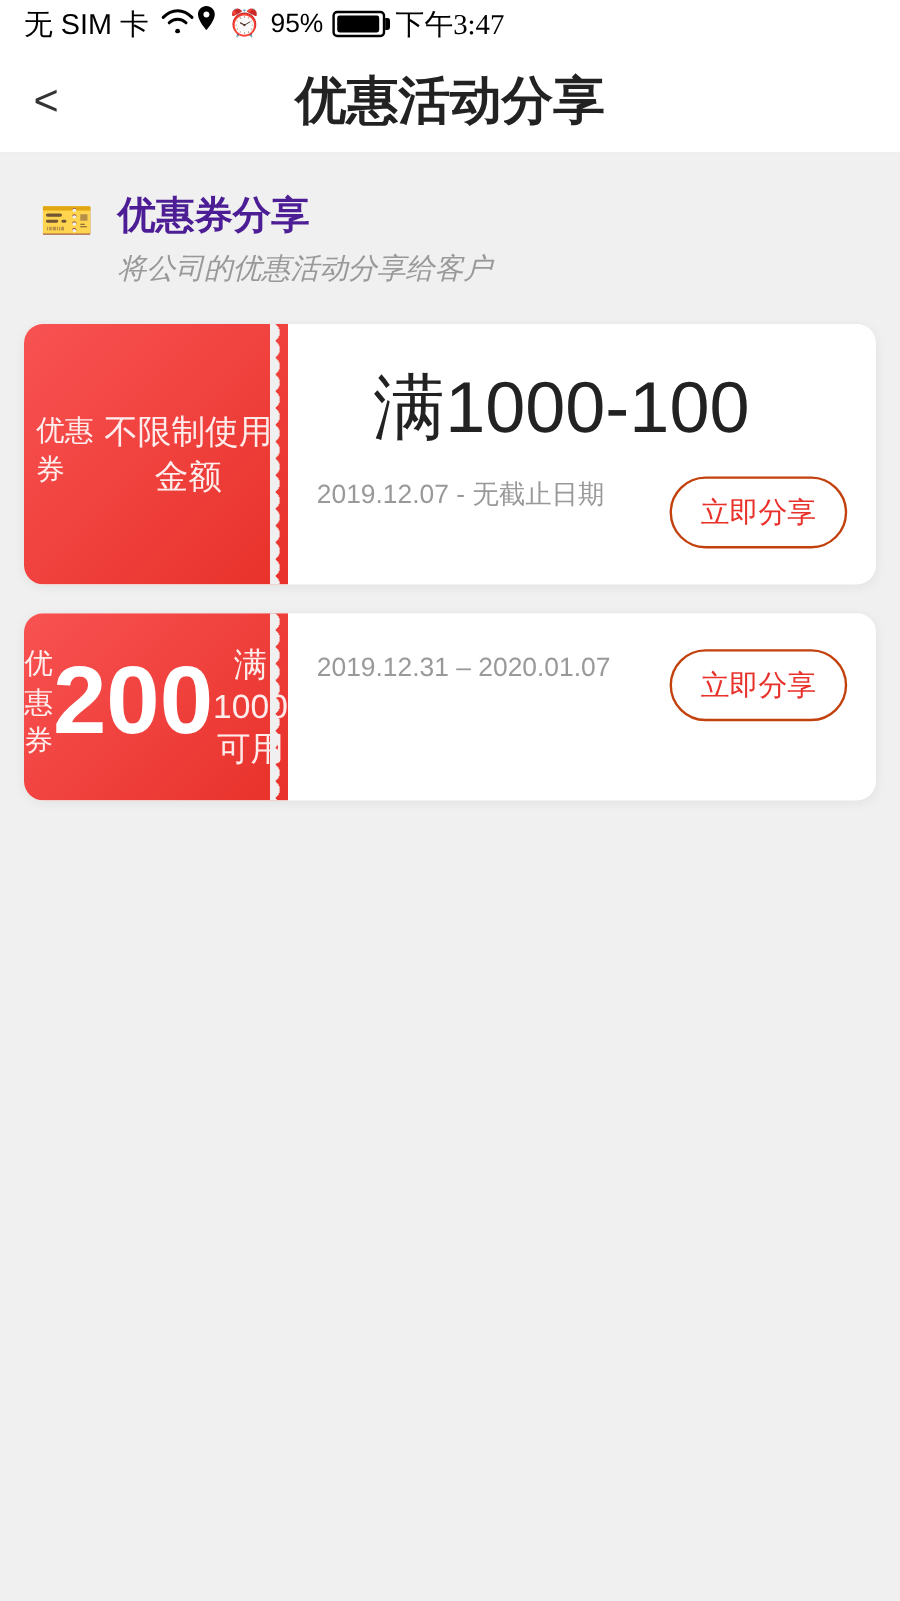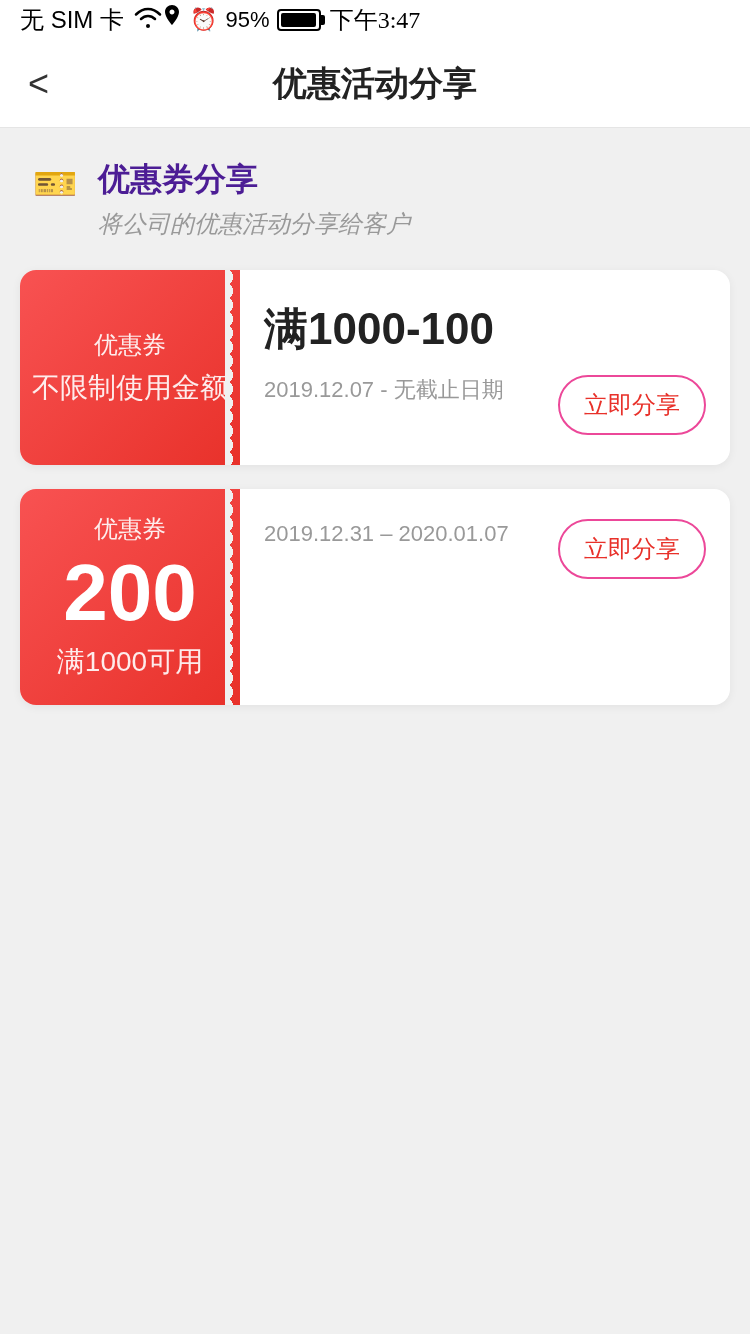--- a/index.html
+++ b/index.html
@@ -89,21 +89,21 @@
       border-bottom: 1px solid #e5e5e5;
     }
     .nav-back {
       position: absolute;
       left: 28px;
       font-size: 36px;
       color: #333;
       cursor: pointer;
     }
     .nav-title {
-      font-size: 34px;
+      font-size: 43px;
       font-weight: 600;
       color: #222;
     }
 
     
     .section-header {
       width: 750px;
       background: #f0f0f0;
       padding: 30px 30px 20px;
       display: flex;
@@ -147,21 +147,21 @@
       overflow: hidden;
       display: flex;
       box-shadow: 0 2px 10px rgba(0,0,0,0.06);
     }
 
     
     .coupon-left {
       width: 220px;
       background: linear-gradient(135deg, #f85252, #e8312a);
       display: flex;
-      flex-direction: column;
+      flex-direction: row;
       align-items: center;
       justify-content: center;
       padding: 24px 10px;
       position: relative;
       flex-shrink: 0;
     }
     
     .coupon-left::after {
       content: '';
       position: absolute;
@@ -200,39 +200,40 @@
 
     
     .coupon-right {
       flex: 1;
       padding: 30px 24px;
       display: flex;
       flex-direction: column;
       justify-content: space-between;
     }
     .coupon-name {
-      font-size: 44px;
-      font-weight: 700;
+      font-size: 60px;
+      font-weight: 400;
       color: #222;
       margin-bottom: 16px;
+      margin-left: 47px;
     }
     .coupon-meta {
       display: flex;
       align-items: flex-start;
       justify-content: space-between;
       gap: 6px;
     }
     .coupon-date {
       font-size: 22px;
       color: #999;
       flex: 1;
       line-height: 1.4;
     }
     .share-btn {
-      border: 2px solid #ec4899;
+      border: 2px solid #c2410c;
       border-radius: 40px;
       padding: 12px 24px;
       color: #e8312a;
       font-size: 24px;
       background: #fff;
       cursor: pointer;
       white-space: nowrap;
       flex-shrink: 0;
     }
 

